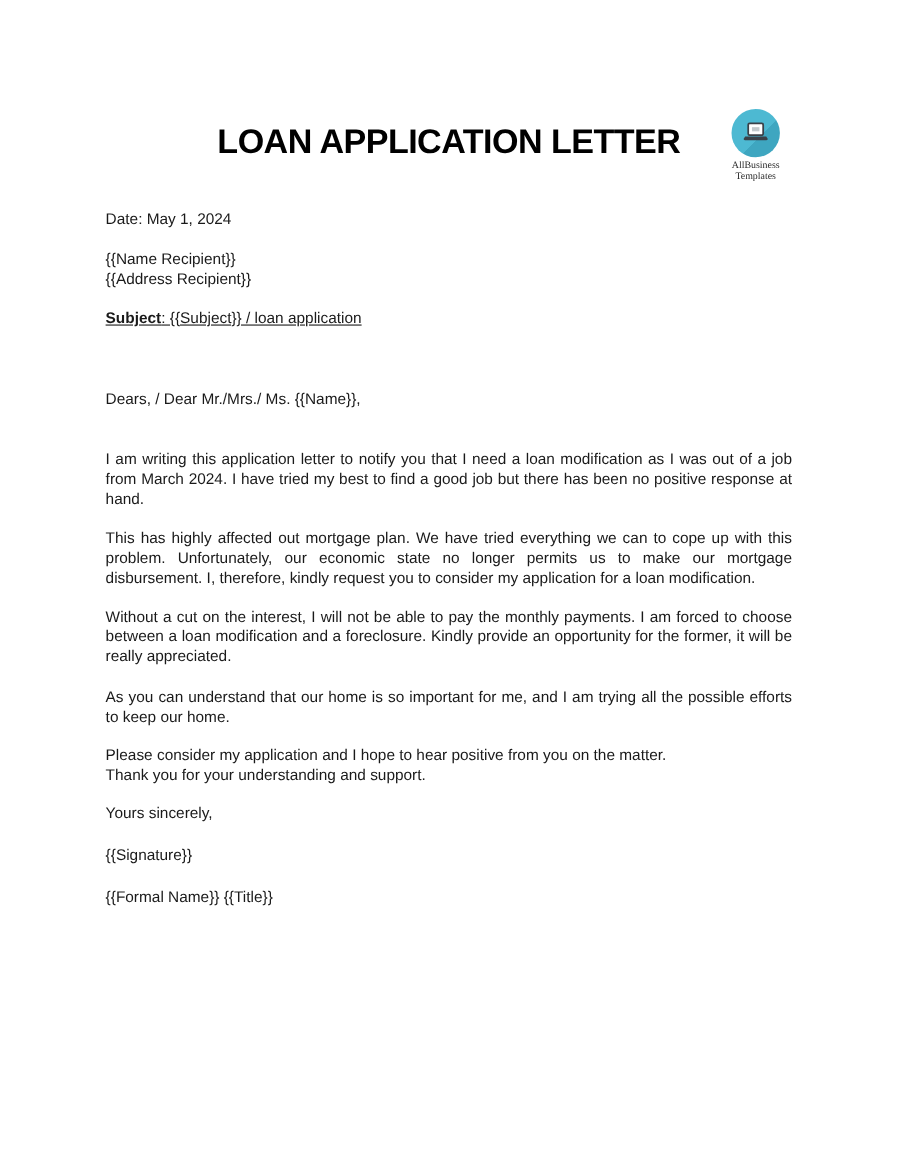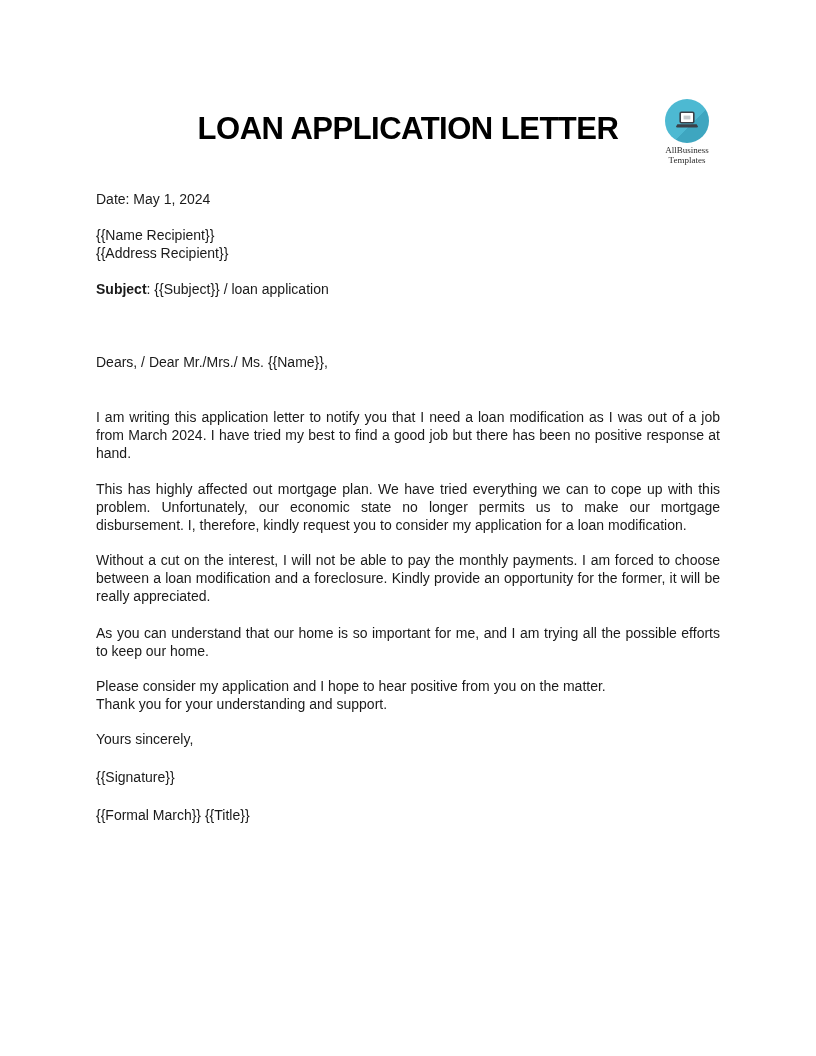--- a/index.html
+++ b/index.html
@@ -67,21 +67,21 @@
     width: 624px;
     font-size: 14px;
     line-height: 18px;
   }
   .letter p { margin: 0 0 18px 0; }
   .letter p.justify { text-align: justify; }
   .letter p.mb17 { margin-bottom: 17px; }
   .letter p.mb19 { margin-bottom: 19px; }
   .letter p.mb20 { margin-bottom: 20px; }
   .letter p.mb37 { margin-bottom: 37px; }
-  .letter p.mb55 { margin-bottom: 55px; }
+  .letter p.mb55 { margin-bottom: 55px; text-decoration: underline; }
   .letter p.mb0  { margin-bottom: 0; }
   .bold { font-weight: 700; }
 
   
   .page-number {
     position: absolute;
     top: 994px;
     left: 0;
     width: 806px;
     text-align: center;
@@ -127,21 +127,21 @@
     <p class="justify mb19">Without a cut on the interest, I will not be able to pay the monthly payments. I am forced to choose between a loan modification and a foreclosure. Kindly provide an opportunity for the former, it will be really appreciated.</p>
 
     <p class="justify mb17">As you can understand that our home is so important for me, and I am trying all the possible efforts to keep our home.</p>
 
     <p class="mb17"><span>Please consider my application and I hope to hear positive from you on the matter.</span><br><span>Thank you for your understanding and support.</span></p>
 
     <p class="mb20">Yours sincerely,</p>
 
     <p class="mb20">{{Signature}}</p>
 
-    <p class="mb0">{{Formal March}} {{Title}}</p>
+    <p class="mb0">{{Formal Name}} {{Title}}</p>
   </div>
 
   <div class="page-number">Page 3 of 4</div>
 
   <div class="brand brand-footer">
     <div class="brand-circle">
       <svg viewBox="0 0 26 22" aria-hidden="true">
         <rect x="6.2" y="2.2" width="13.6" height="10.6" rx="1.2" fill="#ffffff" stroke="#3b4148" stroke-width="1.6"></rect>
         <rect x="9.6" y="5.6" width="6.8" height="3.8" fill="#c3cacd"></rect>
         <path d="M3.4 14.2 L22.6 14.2 L24 16.4 Q24 17.4 22.8 17.4 L3.2 17.4 Q2 17.4 2 16.4 Z" fill="#3b4148"></path>

